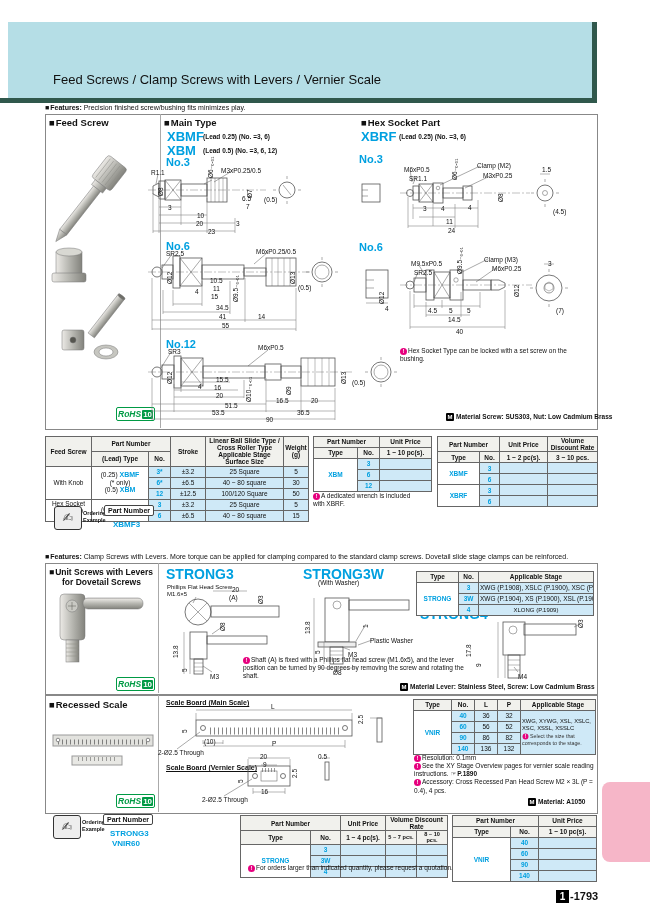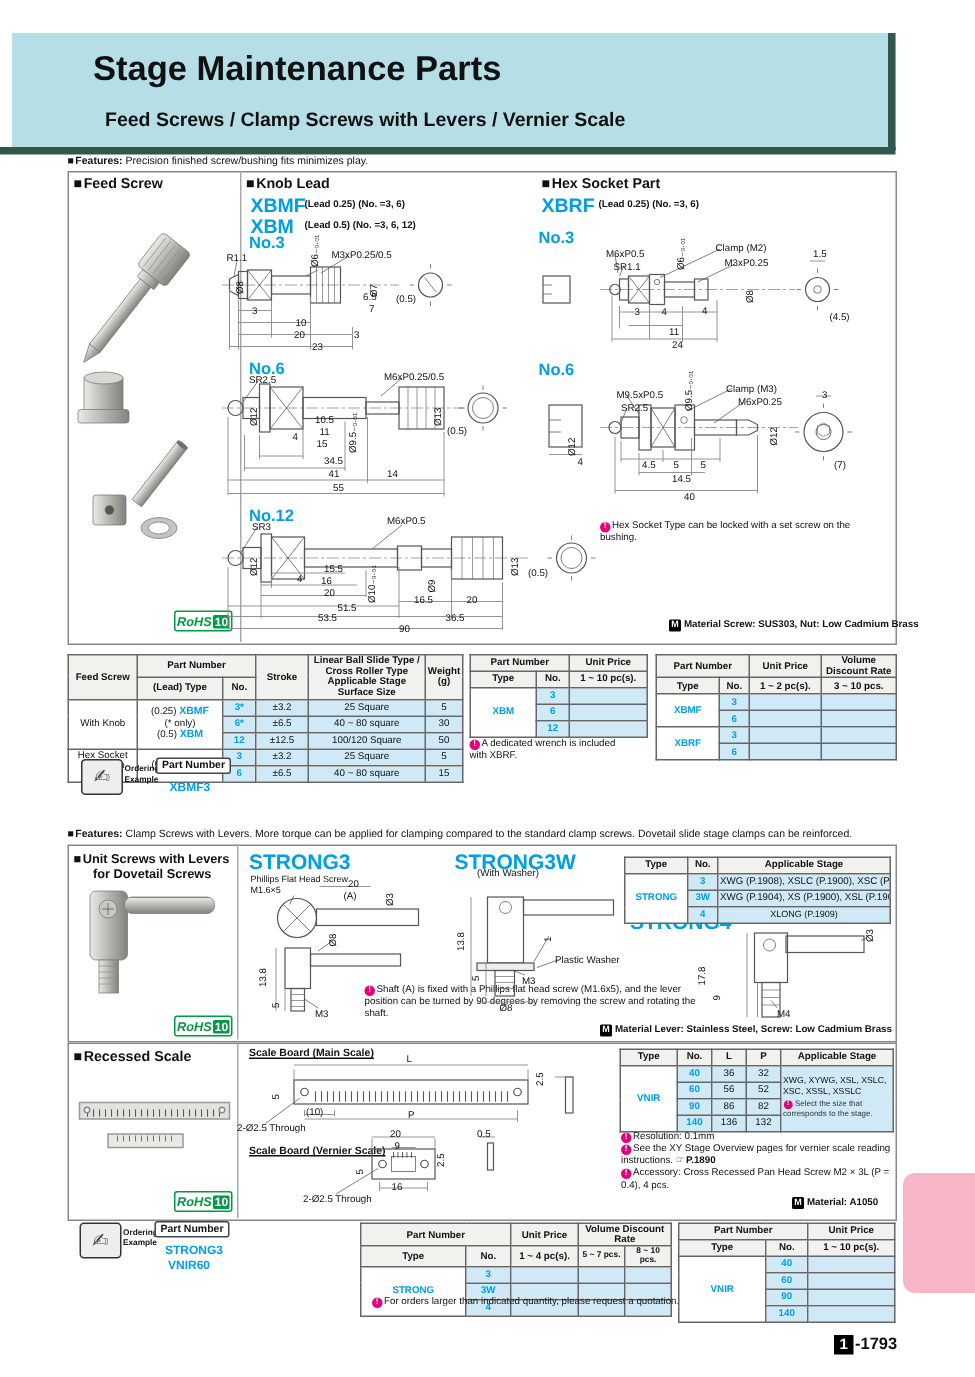--- a/index.html
+++ b/index.html
@@ -4,21 +4,21 @@
 <style>
   html,body{margin:0;padding:0;background:#fff;}
   .page{position:relative;width:650px;height:918px;background:#fff;overflow:hidden;
         font-family:"Liberation Sans","DejaVu Sans",sans-serif;color:#111;}
   .abs{position:absolute;}
   
   .banner{position:absolute;left:8px;top:22px;width:584px;height:76px;background:#b5dee6;
           border-right:5px solid #30584c;border-bottom:2px solid #30584c;}
   .banner-underline{position:absolute;left:0;top:98px;width:597px;height:5px;background:#30584c;}
   .title{position:absolute;left:62px;top:32px;font-size:23px;font-weight:bold;letter-spacing:0;}
-  .subtitle{position:absolute;left:70px;top:72px;font-size:13px;font-weight:bold;}
+  .subtitle{position:absolute;left:53px;top:72px;font-size:13px;font-weight:normal;}
   
   .features{position:absolute;font-size:7px;white-space:nowrap;}
   .features b::before{content:"■";margin-right:1px;}
   
   .pbox{position:absolute;border:1px solid #888;background:#fff;}
   .vdiv{position:absolute;width:1px;background:#aaa;}
   .sechead{position:absolute;font-size:9.5px;font-weight:bold;white-space:nowrap;}
   .sechead::before{content:"■";margin-right:1px;}
   .plain{position:absolute;white-space:nowrap;}
   .bh{position:absolute;color:#00a0e0;font-weight:bold;font-size:11px;white-space:nowrap;}
@@ -67,32 +67,31 @@
   .appnote{color:#333;font-size:5.3px;}
   .appnote .picon{transform:scale(.85);}
 </style>
 </head>
 <body>
 
 <div class="page">
 
   <div class="banner"></div>
   <div class="banner-underline"></div>
-  <div class="title">Stage Maintenance Parts</div>
   <div class="subtitle">Feed Screws / Clamp Screws with Levers / Vernier Scale</div>
 
   <div class="features" style="left:45px;top:104px;">
     <b>Features:</b>
     <span>Precision finished screw/bushing fits minimizes play.</span>
   </div>
 
   <div class="pbox" style="left:45px;top:114px;width:551px;height:314px;"></div>
   <div class="vdiv" style="left:160px;top:114px;height:314px;"></div>
   <div class="sechead" style="left:49px;top:117px;">Feed Screw</div>
-  <div class="sechead" style="left:164px;top:117px;">Knob Lead</div>
+  <div class="sechead" style="left:164px;top:117px;">Main Type</div>
   <div class="sechead" style="left:361px;top:117px;">Hex Socket Part</div>
 
   <div class="model" style="left:167px;top:129px;">XBMF</div>
   <div class="lead" style="left:203px;top:133px;">(Lead 0.25) (No. =3, 6)</div>
   <div class="model" style="left:167px;top:143px;">XBM</div>
   <div class="lead" style="left:203px;top:147px;">(Lead 0.5) (No. =3, 6, 12)</div>
   <div class="model" style="left:361px;top:129px;">XBRF</div>
   <div class="lead" style="left:399px;top:133px;">(Lead 0.25) (No. =3, 6)</div>
 
   <div class="bh" style="left:166px;top:156px;">No.3</div>

